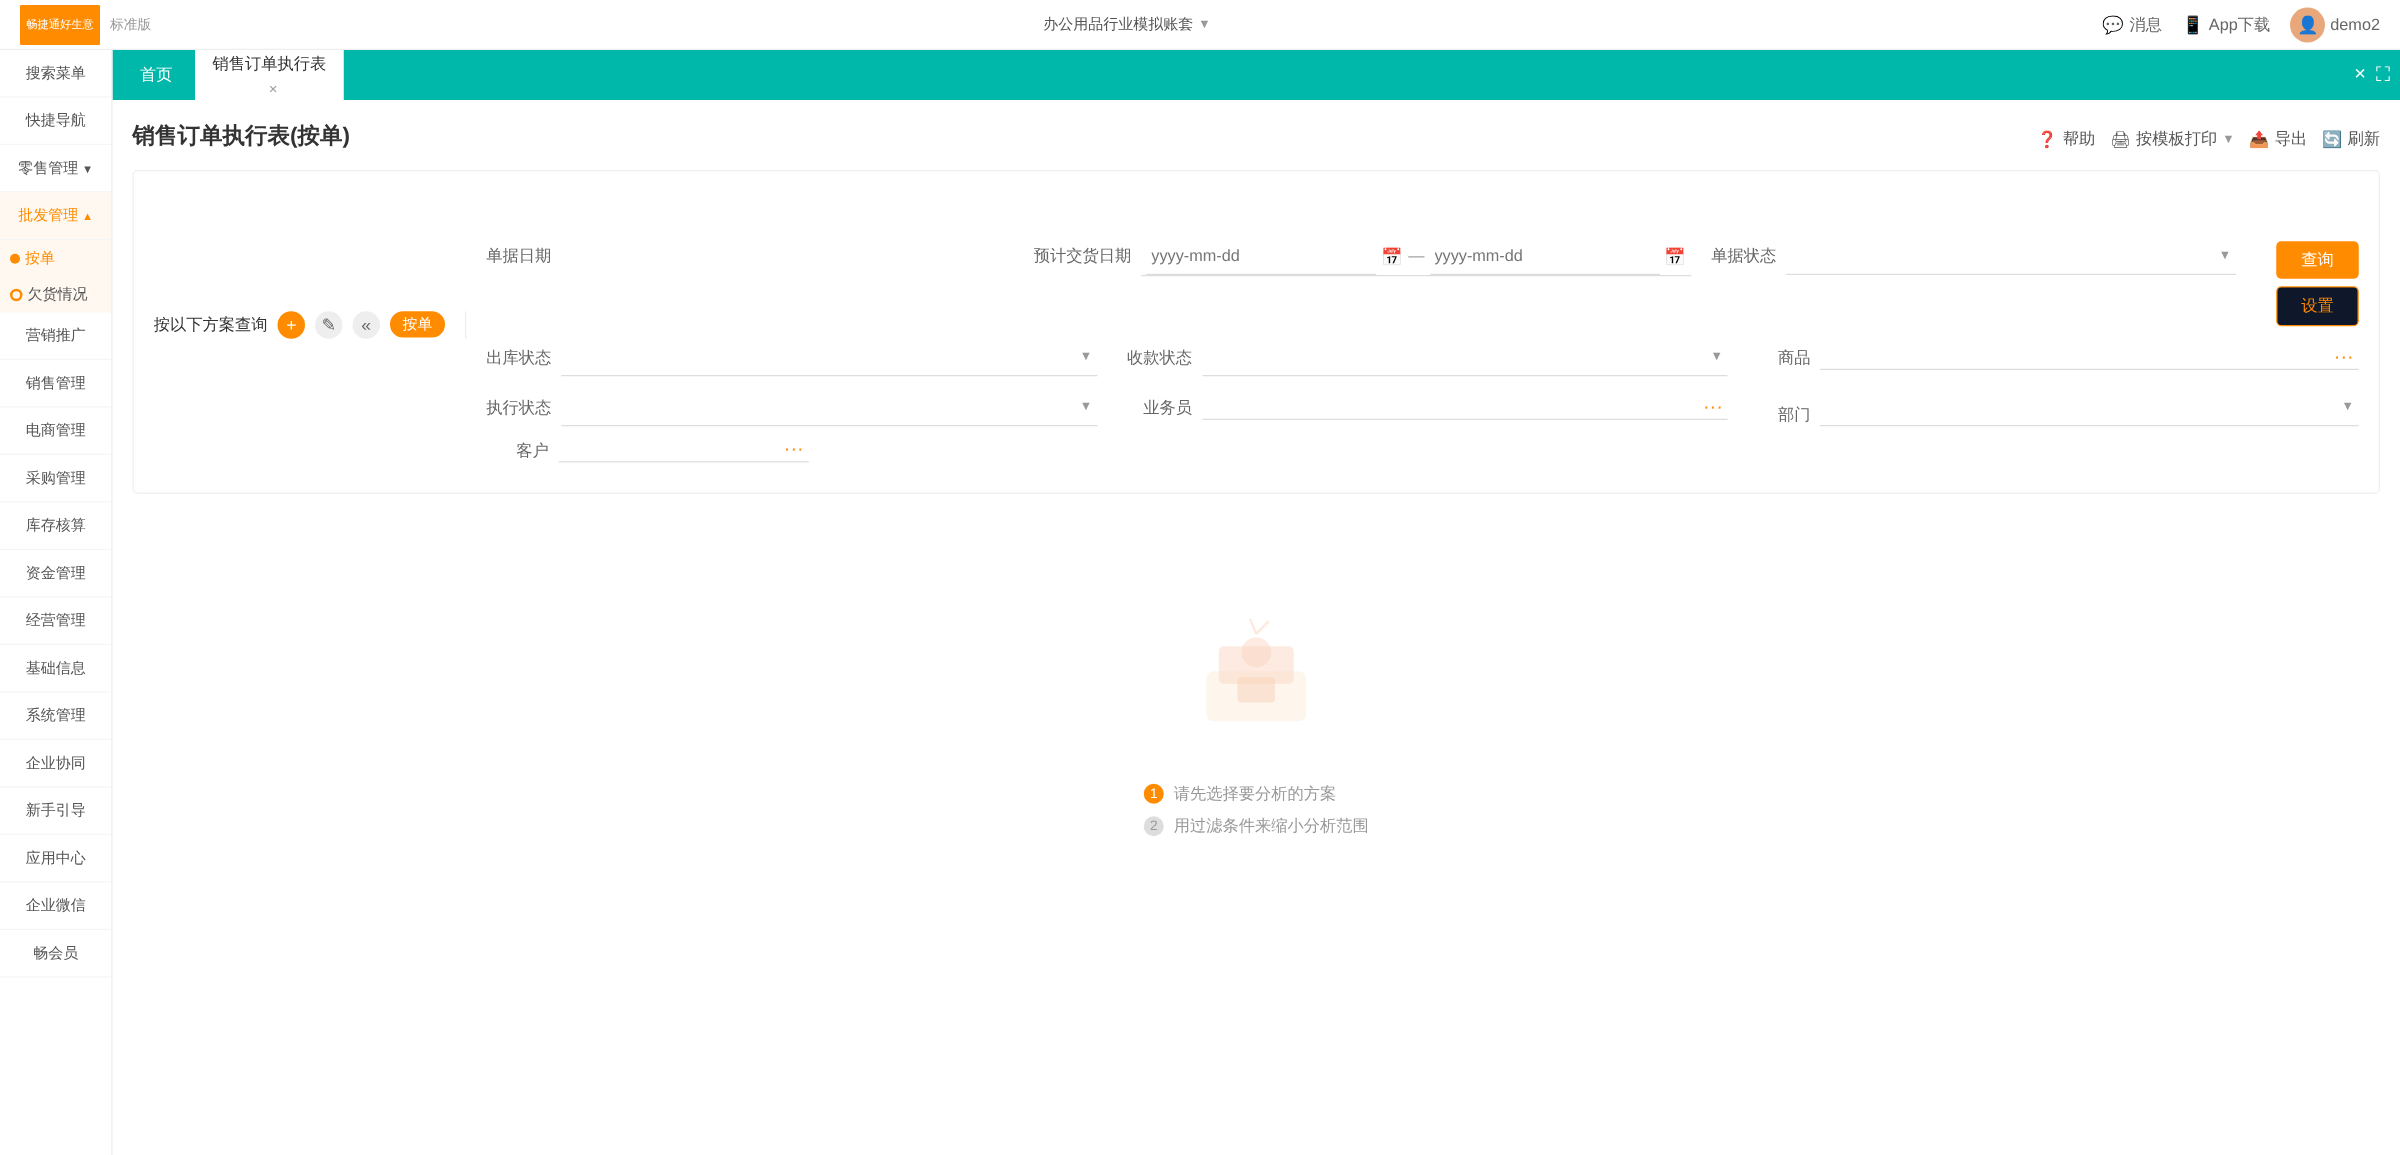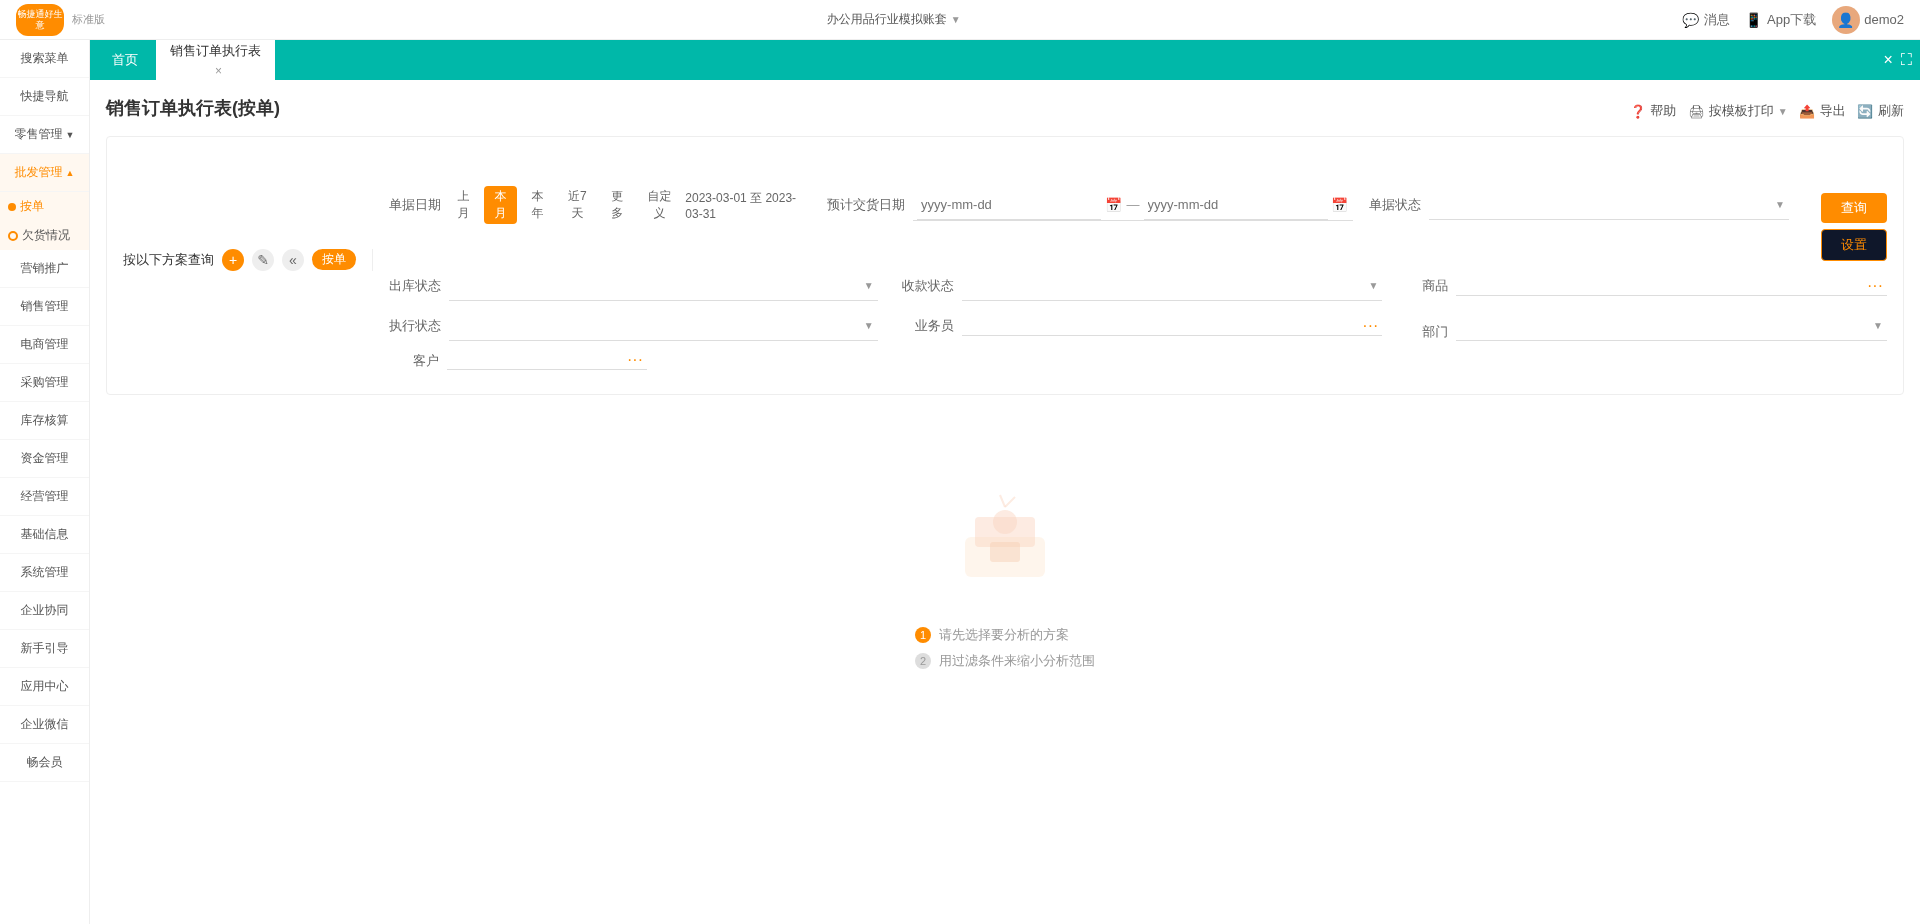--- a/index.html
+++ b/index.html
@@ -1,21 +1,21 @@
 <!DOCTYPE html>
 <html><head>
   <meta charset="utf-8">
   <style>
     * { box-sizing: border-box; margin: 0; padding: 0; }
     body { font-family: 'Microsoft YaHei', sans-serif; font-size: 13px; background: #f5f5f5; color: #333; display: flex; flex-direction: column; height: 924px; overflow: hidden; }
 
     
     .topbar { height: 40px; background: #fff; display: flex; align-items: center; justify-content: space-between; padding: 0 16px; border-bottom: 1px solid #eee; flex-shrink: 0; }
     .topbar-left { display: flex; align-items: center; gap: 8px; }
-    .logo-box { width: 48px; height: 32px; background: #ff8c00; border-radius: 12px; display: flex; align-items: center; justify-content: center; color: #fff; font-size: 10px; text-align: center; line-height: 1.2; }
+    .logo-box { width: 64px; height: 32px; background: #ff8c00; border-radius: 1px; display: flex; align-items: center; justify-content: center; color: #fff; font-size: 10px; text-align: center; line-height: 1.2; }
     .topbar-center { display: flex; align-items: center; gap: 4px; font-size: 13px; color: #666; }
     .topbar-right { display: flex; align-items: center; gap: 16px; color: #666; font-size: 13px; }
     .topbar-right-item { display: flex; align-items: center; gap: 4px; cursor: pointer; }
     .avatar { width: 28px; height: 28px; border-radius: 50%; background: #e8a87c; display: flex; align-items: center; justify-content: center; overflow: hidden; }
 
     
     .main-layout { display: flex; flex: 1; overflow: hidden; }
 
     
     .sidebar { width: 90px; background: #fff; border-right: 1px solid #eee; display: flex; flex-direction: column; flex-shrink: 0; overflow-y: auto; }
@@ -215,29 +215,20 @@
                 <div class="scheme-chip">按单</div>
               </div>
             </div>
 
             <div class="filter-fields">
 
               <div class="filter-row-fields">
 
                 <div class="filter-field" style="flex:1;">
                   <span class="field-label">单据日期</span>
-                  <div style="display:flex;align-items:center;gap:4px;">
-                    <button class="date-btn">上月</button>
-                    <button class="date-btn active" style="background:#ff8c00;color:#fff;border-radius:4px;padding:2px 6px;border:none;cursor:pointer;font-size:12px;">本月</button>
-                    <button class="date-btn">本年</button>
-                    <button class="date-btn">近7天</button>
-                    <button class="date-btn">更多</button>
-                    <button class="date-btn">自定义</button>
-                    <span class="date-range-text">2023-03-01 至 2023-03-31</span>
-                  </div>
                 </div>
 
                 <div class="filter-field" style="flex:1;">
                   <span class="field-label" style="min-width:80px;">预计交货日期</span>
                   <div class="date-range">
                     <input type="text" class="field-input-date" style="border-top: none; border-right: none; border-left: none; border-image: initial; border-bottom: 1px solid rgb(221, 221, 221); outline: none; min-width: 100px; font-size: 13px; color: rgb(153, 153, 153);" placeholder="yyyy-mm-dd">
                     <span style="color:#ff8c00;font-size:14px;">📅</span>
                     <span class="date-sep">—</span>
                     <input type="text" class="field-input-date" style="border-top: none; border-right: none; border-left: none; border-image: initial; border-bottom: 1px solid rgb(221, 221, 221); outline: none; min-width: 100px; font-size: 13px; color: rgb(153, 153, 153);" placeholder="yyyy-mm-dd">
                     <span style="color:#ff8c00;font-size:14px;">📅</span>

